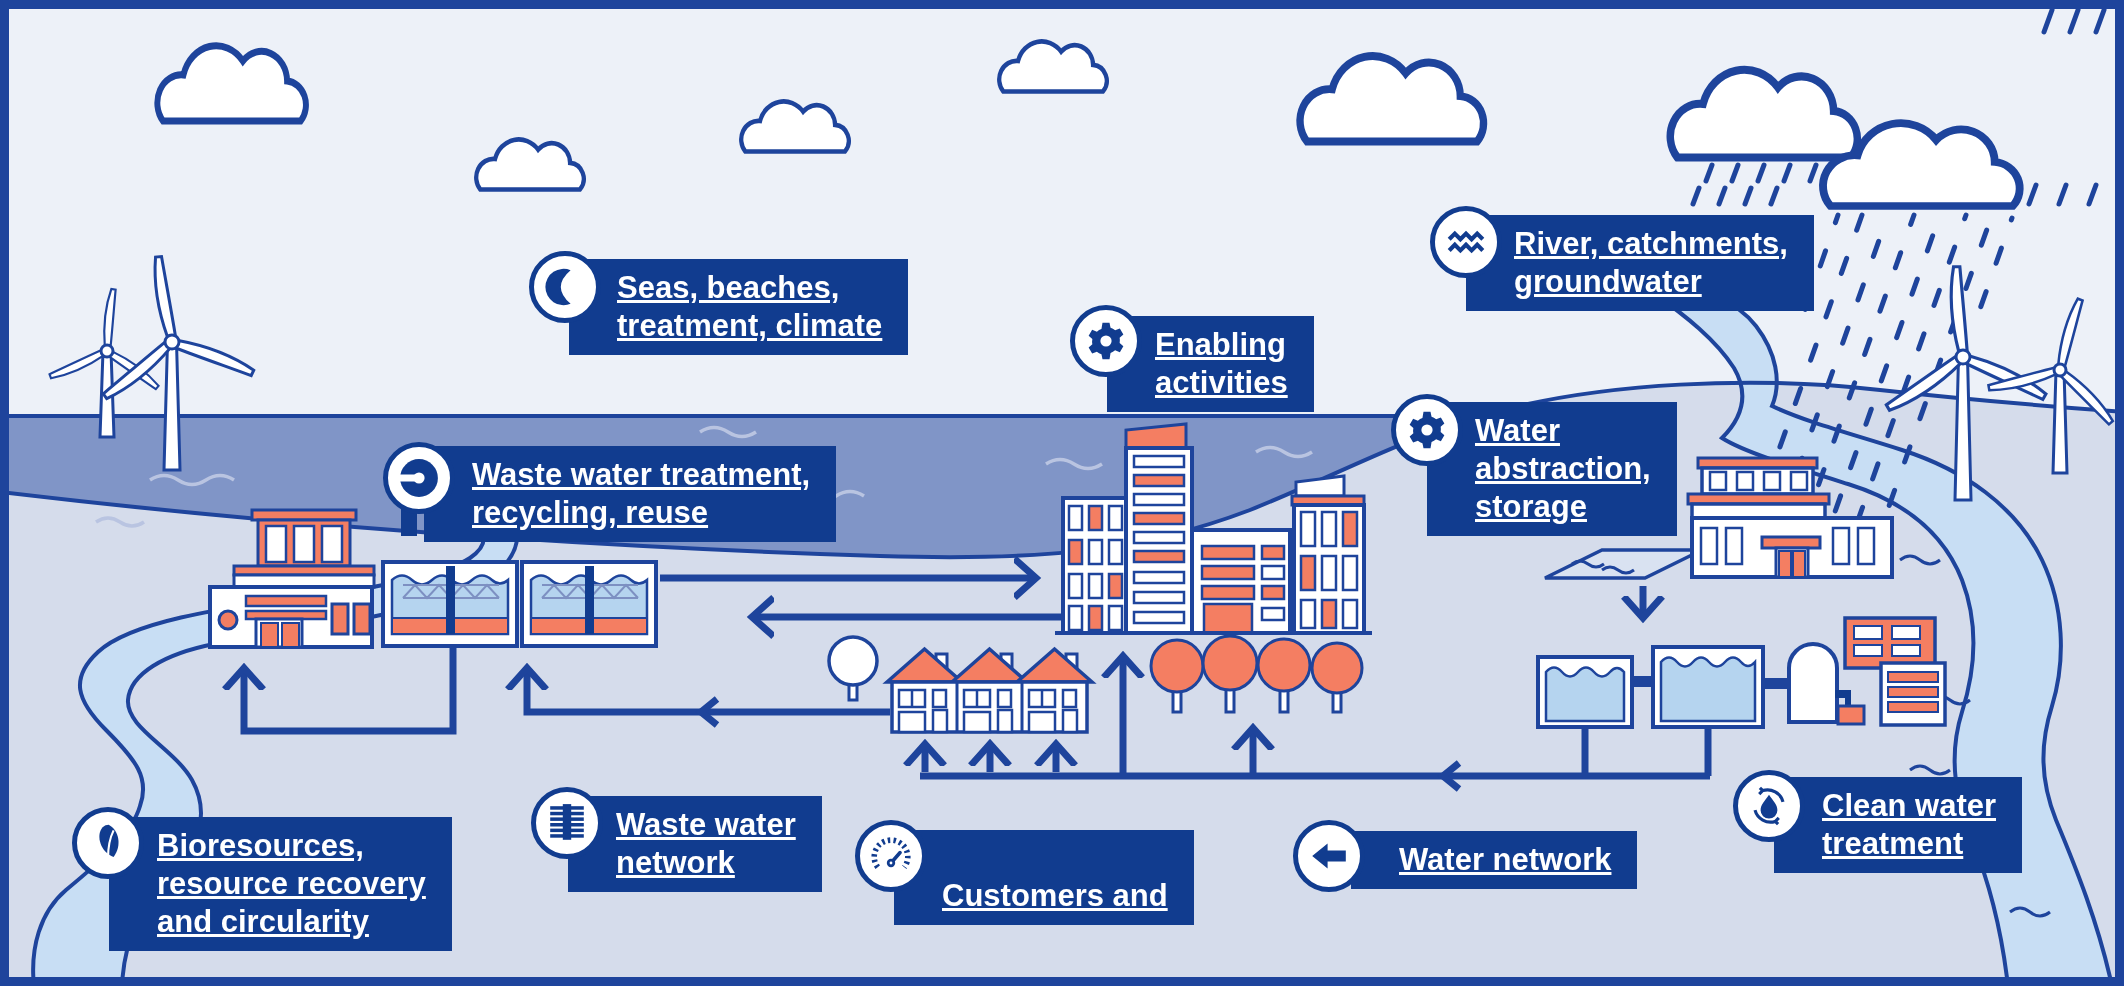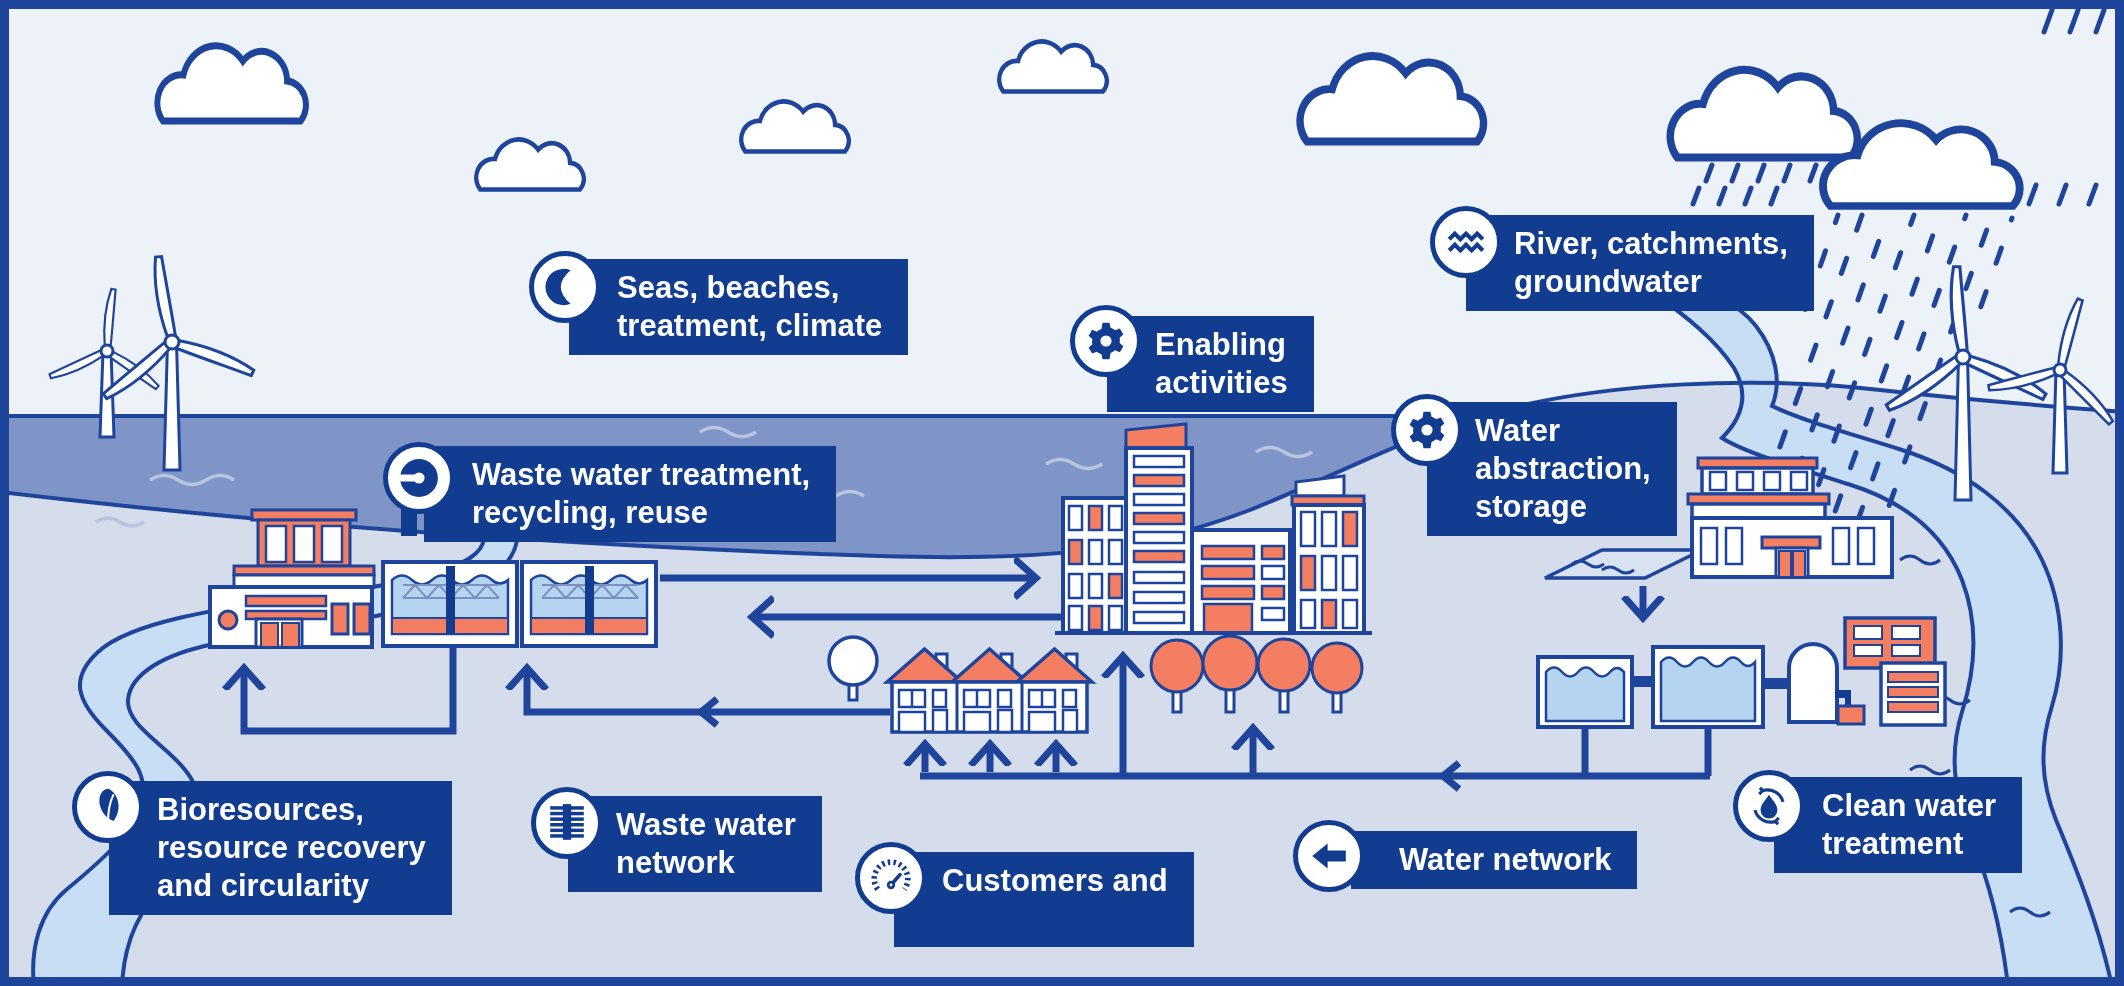--- a/index.html
+++ b/index.html
@@ -10,24 +10,24 @@
     border:9px solid #1E449C;
     background:#EDF1F8;
     overflow:hidden;
     font-family:"Liberation Sans", sans-serif;
   }
   .scene{position:absolute;left:0;top:0;width:2106px;height:968px;}
   .label{
     position:absolute;
     background:#113C8F;
     color:#ffffff;
-    display:flex;align-items:flex-start;
+    display:flex;align-items:flex-end;
     padding:10px 26px 10px 48px;
     box-sizing:border-box;
-    font-weight:700;font-size:31px;line-height:38px;
+    font-weight:700;font-size:31px;line-height:38px;text-decoration:underline;
   }
   .label .lines{display:flex;flex-direction:column;}
   .label .lines span{white-space:nowrap;}
   .badge{
     position:absolute;
     width:72px;height:72px;border-radius:50%;
     background:#ffffff;border:5px solid #113C8F;
     box-sizing:border-box;
     display:flex;align-items:center;justify-content:center;
   }
@@ -418,21 +418,21 @@
           <rect x="2" y="25" width="28" height="10" fill="#ffffff"></rect>
           <circle cx="30" cy="30" r="8" fill="#ffffff"></circle>
         </svg>
   </span>
   <span class="lines">
     <span>Waste water treatment,</span>
     <span>recycling, reuse</span>
   </span>
 </div>
 
-<div class="label" style="left:100px;top:772px;min-height:126px">
+<div class="label" style="left:100px;top:808px;min-height:126px">
   <span class="badge" style="left:-37px;top:-10px">
     <svg viewBox="0 0 60 60">
           <path d="M31,4 C46,12 50,34 38,50 C20,44 12,20 22,8 C25,5 28,4 31,4 Z" fill="#113C8F"></path>
           <path d="M30,52 C30,38 32,24 38,12" stroke="#ffffff" stroke-width="3" fill="none"></path>
         </svg>
   </span>
   <span class="lines">
     <span>Bioresources,</span>
     <span>resource recovery</span>
     <span>and circularity</span>
@@ -452,21 +452,21 @@
             <rect x="24" y="3" width="12" height="51"></rect>
           </g>
         </svg>
   </span>
   <span class="lines">
     <span>Waste water</span>
     <span>network</span>
   </span>
 </div>
 
-<div class="label" style="left:885px;top:843px;min-height:95px">
+<div class="label" style="left:885px;top:821px;min-height:95px">
   <span class="badge" style="left:-39px;top:-10px">
     <svg viewBox="0 0 60 60">
           <path d="M11,46 A24,24 0 1 1 49,46" fill="none" stroke="#113C8F" stroke-width="8" stroke-dasharray="3.5,4.6"></path>
           <line x1="30" y1="40" x2="43" y2="25" stroke="#113C8F" stroke-width="5" stroke-linecap="round"></line>
           <circle cx="30" cy="40" r="6" fill="#113C8F"></circle>
           <circle cx="30" cy="40" r="2" fill="#ffffff"></circle>
         </svg>
   </span>
   <span class="lines">
     <span>Customers and</span>

